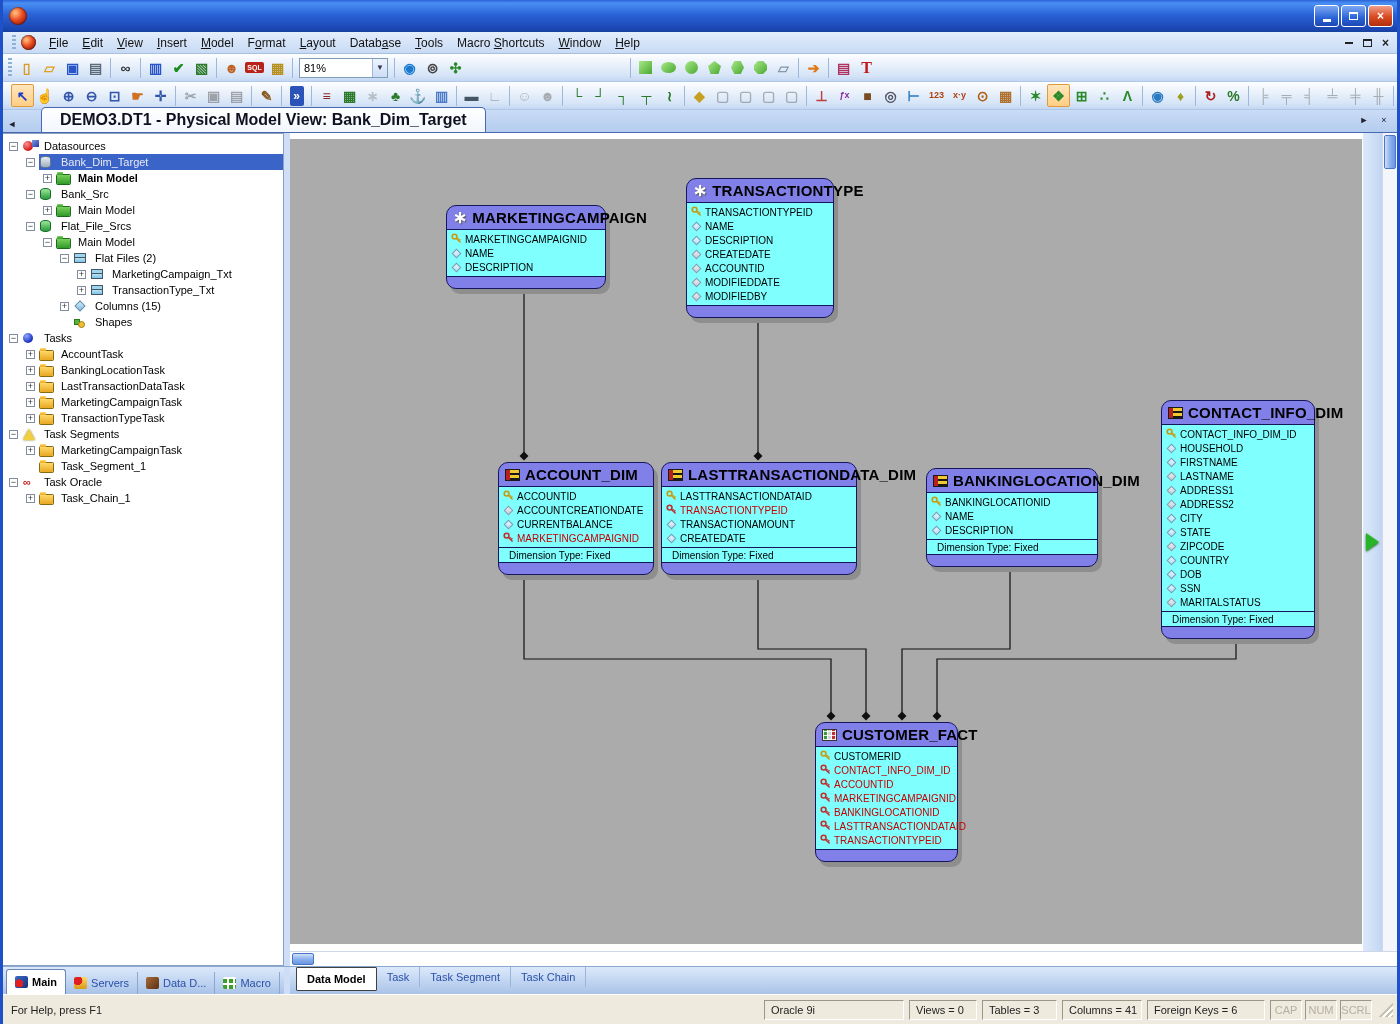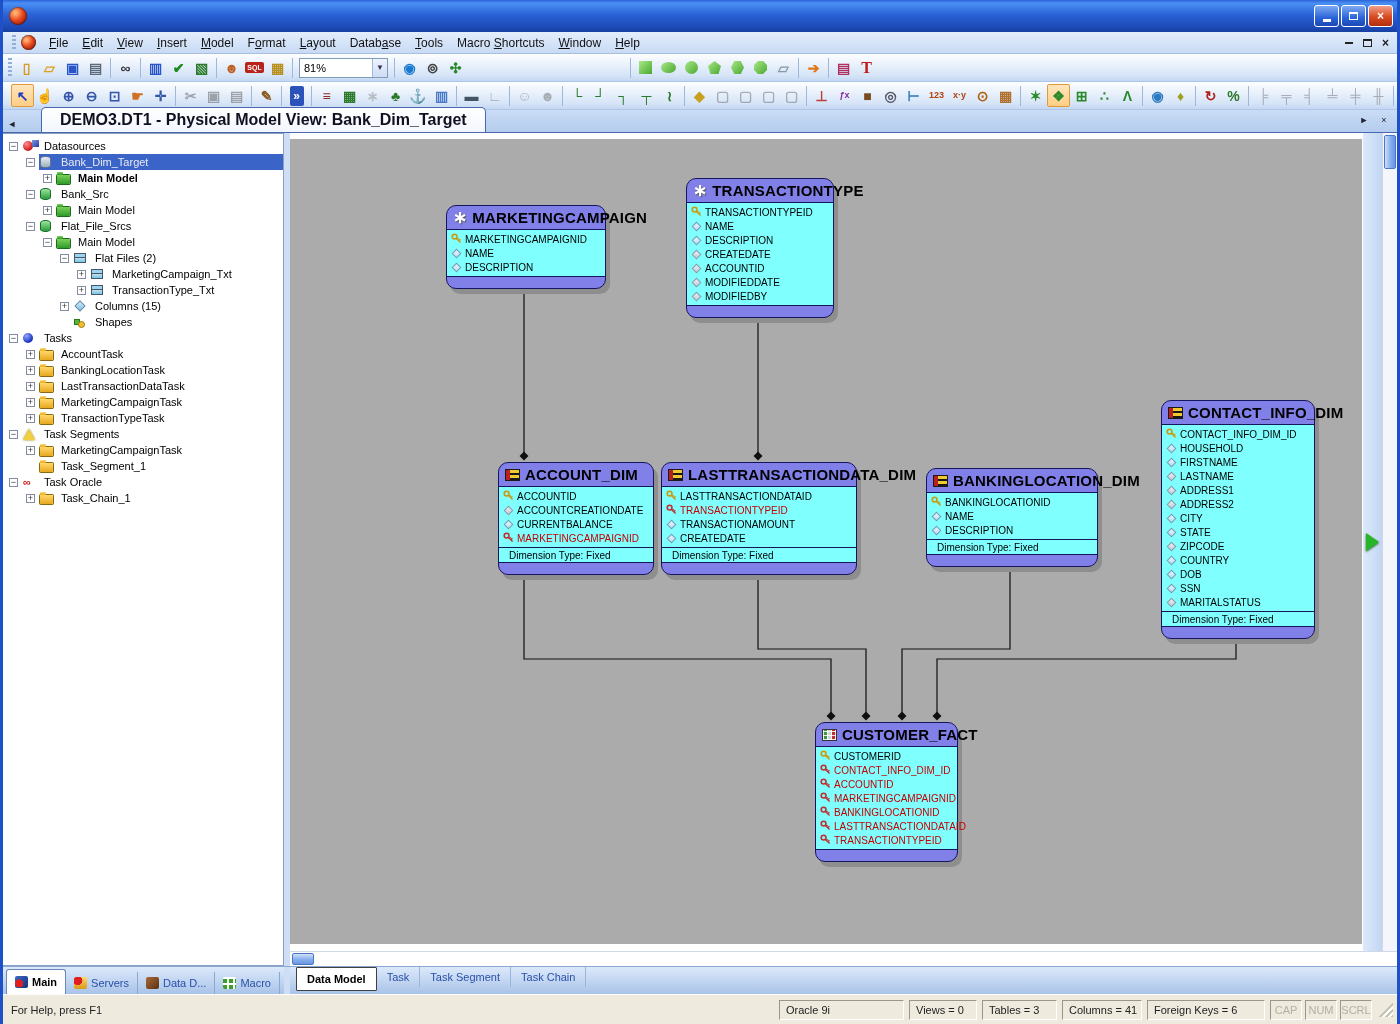--- a/index.html
+++ b/index.html
@@ -1007,21 +1007,21 @@
         <span class="rtab active">Data Model</span>
         <span class="rtab">Task</span>
         <span class="rtab">Task Segment</span>
         <span class="rtab">Task Chain</span>
       </span>
   </div>
 
   <div class="statusbar">
     <span class="sbhelp">For Help, press F1</span>
     <span id="status-fields" style="display:flex;gap:5px">
-        <span class="sbox" style="width: 125px;">Oracle 9i</span>
+        <span class="sbox" style="width: 140px;">Oracle 9i</span>
         <span class="sbox" style="width: 68px;">Views = 0</span>
         <span class="sbox" style="width: 75px;">Tables = 3</span>
         <span class="sbox" style="width: 80px;">Columns = 41</span>
         <span class="sbox" style="width: 118px;">Foreign Keys = 6</span>
       </span>
     <span id="status-toggles" style="display:flex;gap:3px">
         <span class="sbox toggle">CAP</span>
         <span class="sbox toggle">NUM</span>
         <span class="sbox toggle">SCRL</span>
       </span>

